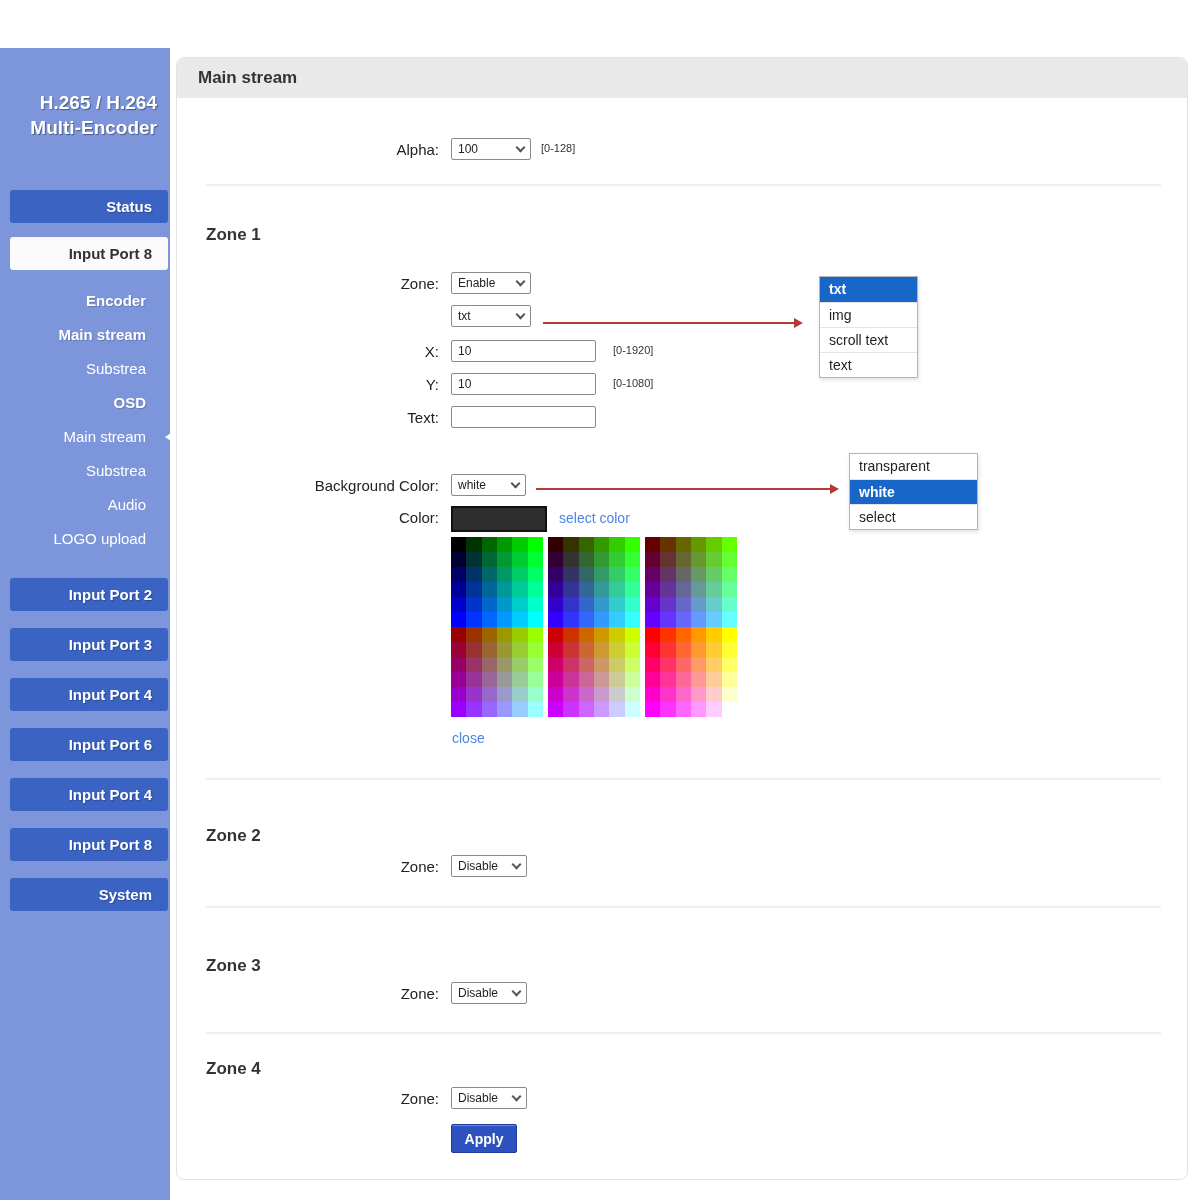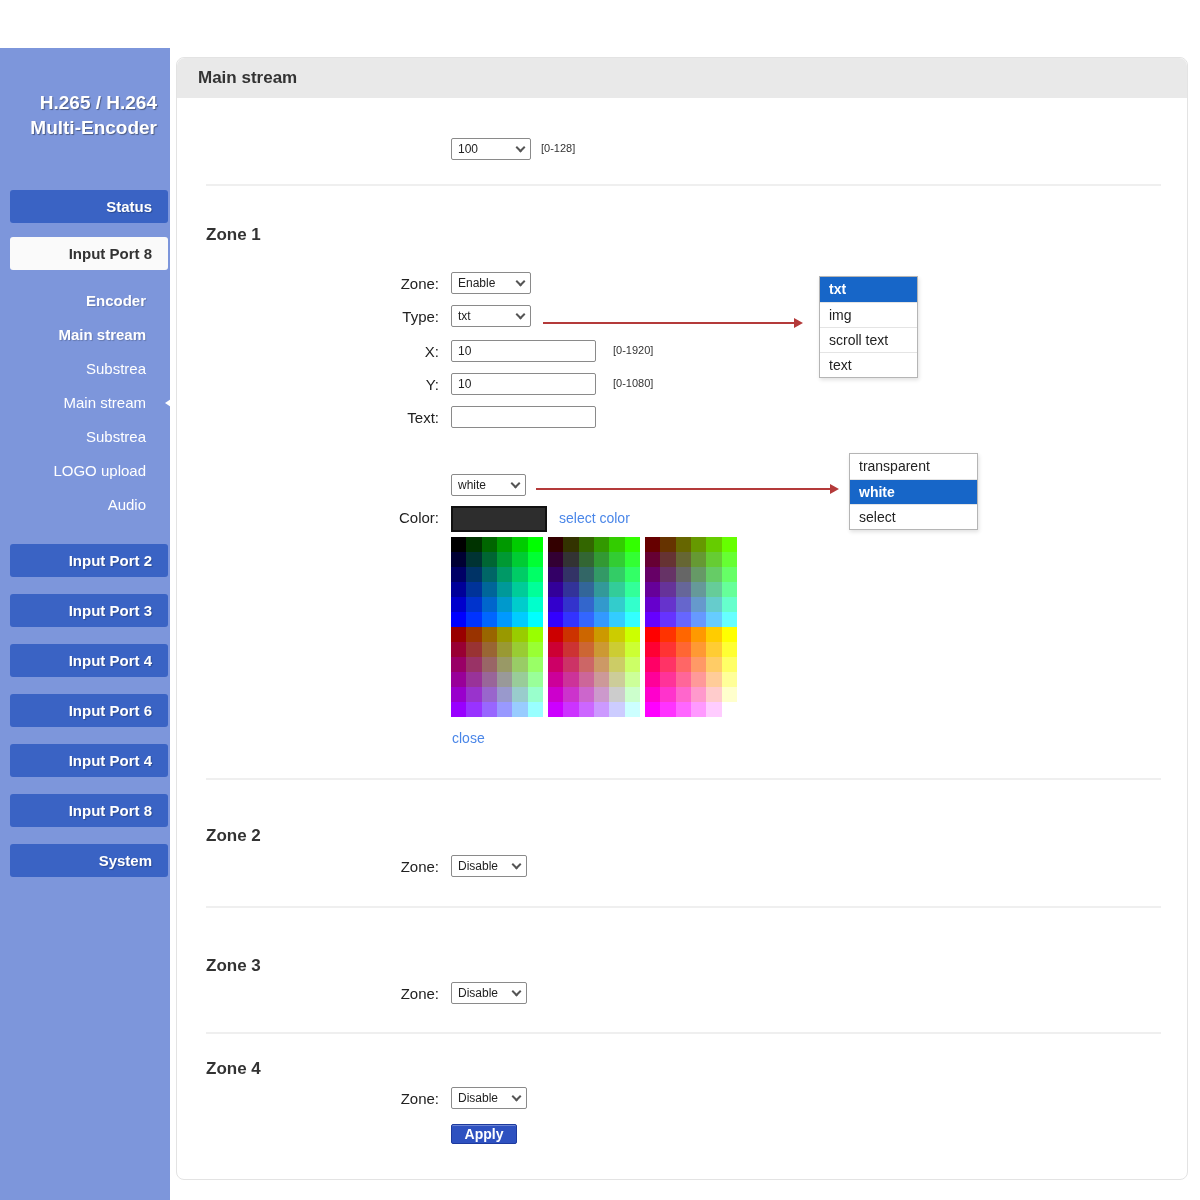--- a/index.html
+++ b/index.html
@@ -70,80 +70,81 @@
   
   .swatch{position:absolute;left:274px;top:448px;width:96px;height:26px;
           background:var(--swatch-color,#2d2d2d);border:2px solid #111;}
   .link{position:absolute;font-size:14px;color:var(--link-blue,#4a86e8);cursor:pointer;}
   #select-color-link{left:382px;top:452px;}
   #close-link{left:275px;top:672px;}
   #palette{position:absolute;left:274px;top:479px;display:flex;}
   .pal-panel{width:92px;margin-right:5px;display:grid;grid-template-columns:repeat(6,1fr);grid-auto-rows:15px;}
   .pal-cell{cursor:pointer;}
 
-  .apply{position:absolute;left:274px;top:1066px;width:66px;height:20px;background:var(--apply-blue,#2e51c0);
+  .apply{position:absolute;left:274px;top:1066px;width:66px;height:29px;background:var(--apply-blue,#2e51c0);
          border:1px solid #1d3a9e;border-radius:2px;color:#fff;font-weight:bold;font-size:14px;
          font-family:"Liberation Sans",sans-serif;box-shadow:inset 0 1px 0 rgba(255,255,255,.3);cursor:pointer;}
 </style>
 </head>
 <body>
 
 <div class="page">
 
 
   <aside class="sidebar">
     <div class="side-title">
       <div>H.265 / H.264</div>
       <div>Multi-Encoder</div>
     </div>
     <nav id="side-nav">
         <div class="side-btn"><span>Status</span></div>
         <div class="side-btn active"><span>Input Port 8</span></div>
         <div class="side-sub bold"><span>Encoder</span></div>
         <div class="side-sub bold"><span>Main stream</span></div>
         <div class="side-sub"><span>Substrea</span></div>
+        <div class="side-sub bold"><span>OSD</span></div>
         <div class="side-sub current"><span>Main stream</span><span class="cur-arrow"></span></div>
         <div class="side-sub"><span>Substrea</span></div>
+        <div class="side-sub"><span>Audio</span></div>
         <div class="side-sub"><span>LOGO upload</span></div>
-        <div class="side-sub"><span>Audio</span></div>
         <div class="side-btn"><span>Input Port 2</span></div>
         <div class="side-btn"><span>Input Port 3</span></div>
         <div class="side-btn"><span>Input Port 4</span></div>
         <div class="side-btn"><span>Input Port 6</span></div>
         <div class="side-btn"><span>Input Port 4</span></div>
         <div class="side-btn"><span>Input Port 8</span></div>
         <div class="side-btn"><span>System</span></div>
       </nav>
   </aside>
 
   <main class="card">
     <div class="card-header">Main stream</div>
 
     <div class="row" style="top:80px">
+      <span class="lbl">Alpha:</span>
       <div class="ctrl select w80">
         <span>100</span>
         <i class="chev"></i>
       </div>
       <span class="note n1">[0-128]</span>
     </div>
 
     <div class="hr" style="top:126px"></div>
 
     <div class="zone-h" style="top:167px">Zone 1</div>
 
     <div class="row" style="top:214px">
       <span class="lbl">Zone:</span>
       <div class="ctrl select w80">
         <span>Enable</span>
         <i class="chev"></i>
       </div>
     </div>
 
     <div class="row" style="top:247px">
-      <span class="lbl">Type:</span>
       <div class="ctrl select w80">
         <span>txt</span>
         <i class="chev"></i>
       </div>
     </div>
 
     <div class="arrow" style="left:366px;top:264px;width:252px"></div>
     <div class="popup" id="type-menu">
         <div class="menu-item selected">txt</div>
         <div class="menu-item">img</div>
@@ -163,20 +164,21 @@
       <span class="note n2">[0-1080]</span>
     </div>
 
     <div class="row" style="top:348px">
       <span class="lbl">Text:</span>
       <input class="txt-input" value="" style="">
     </div>
 
 
     <div class="row" style="top:416px">
+      <span class="lbl">Background Color:</span>
       <div class="ctrl select w75">
         <span>white</span>
         <i class="chev"></i>
       </div>
     </div>
 
     <div class="arrow" style="left:359px;top:430px;width:295px"></div>
     <div class="popup" id="bg-menu">
         <div class="menu-item">transparent</div>
         <div class="menu-item selected">white</div>

